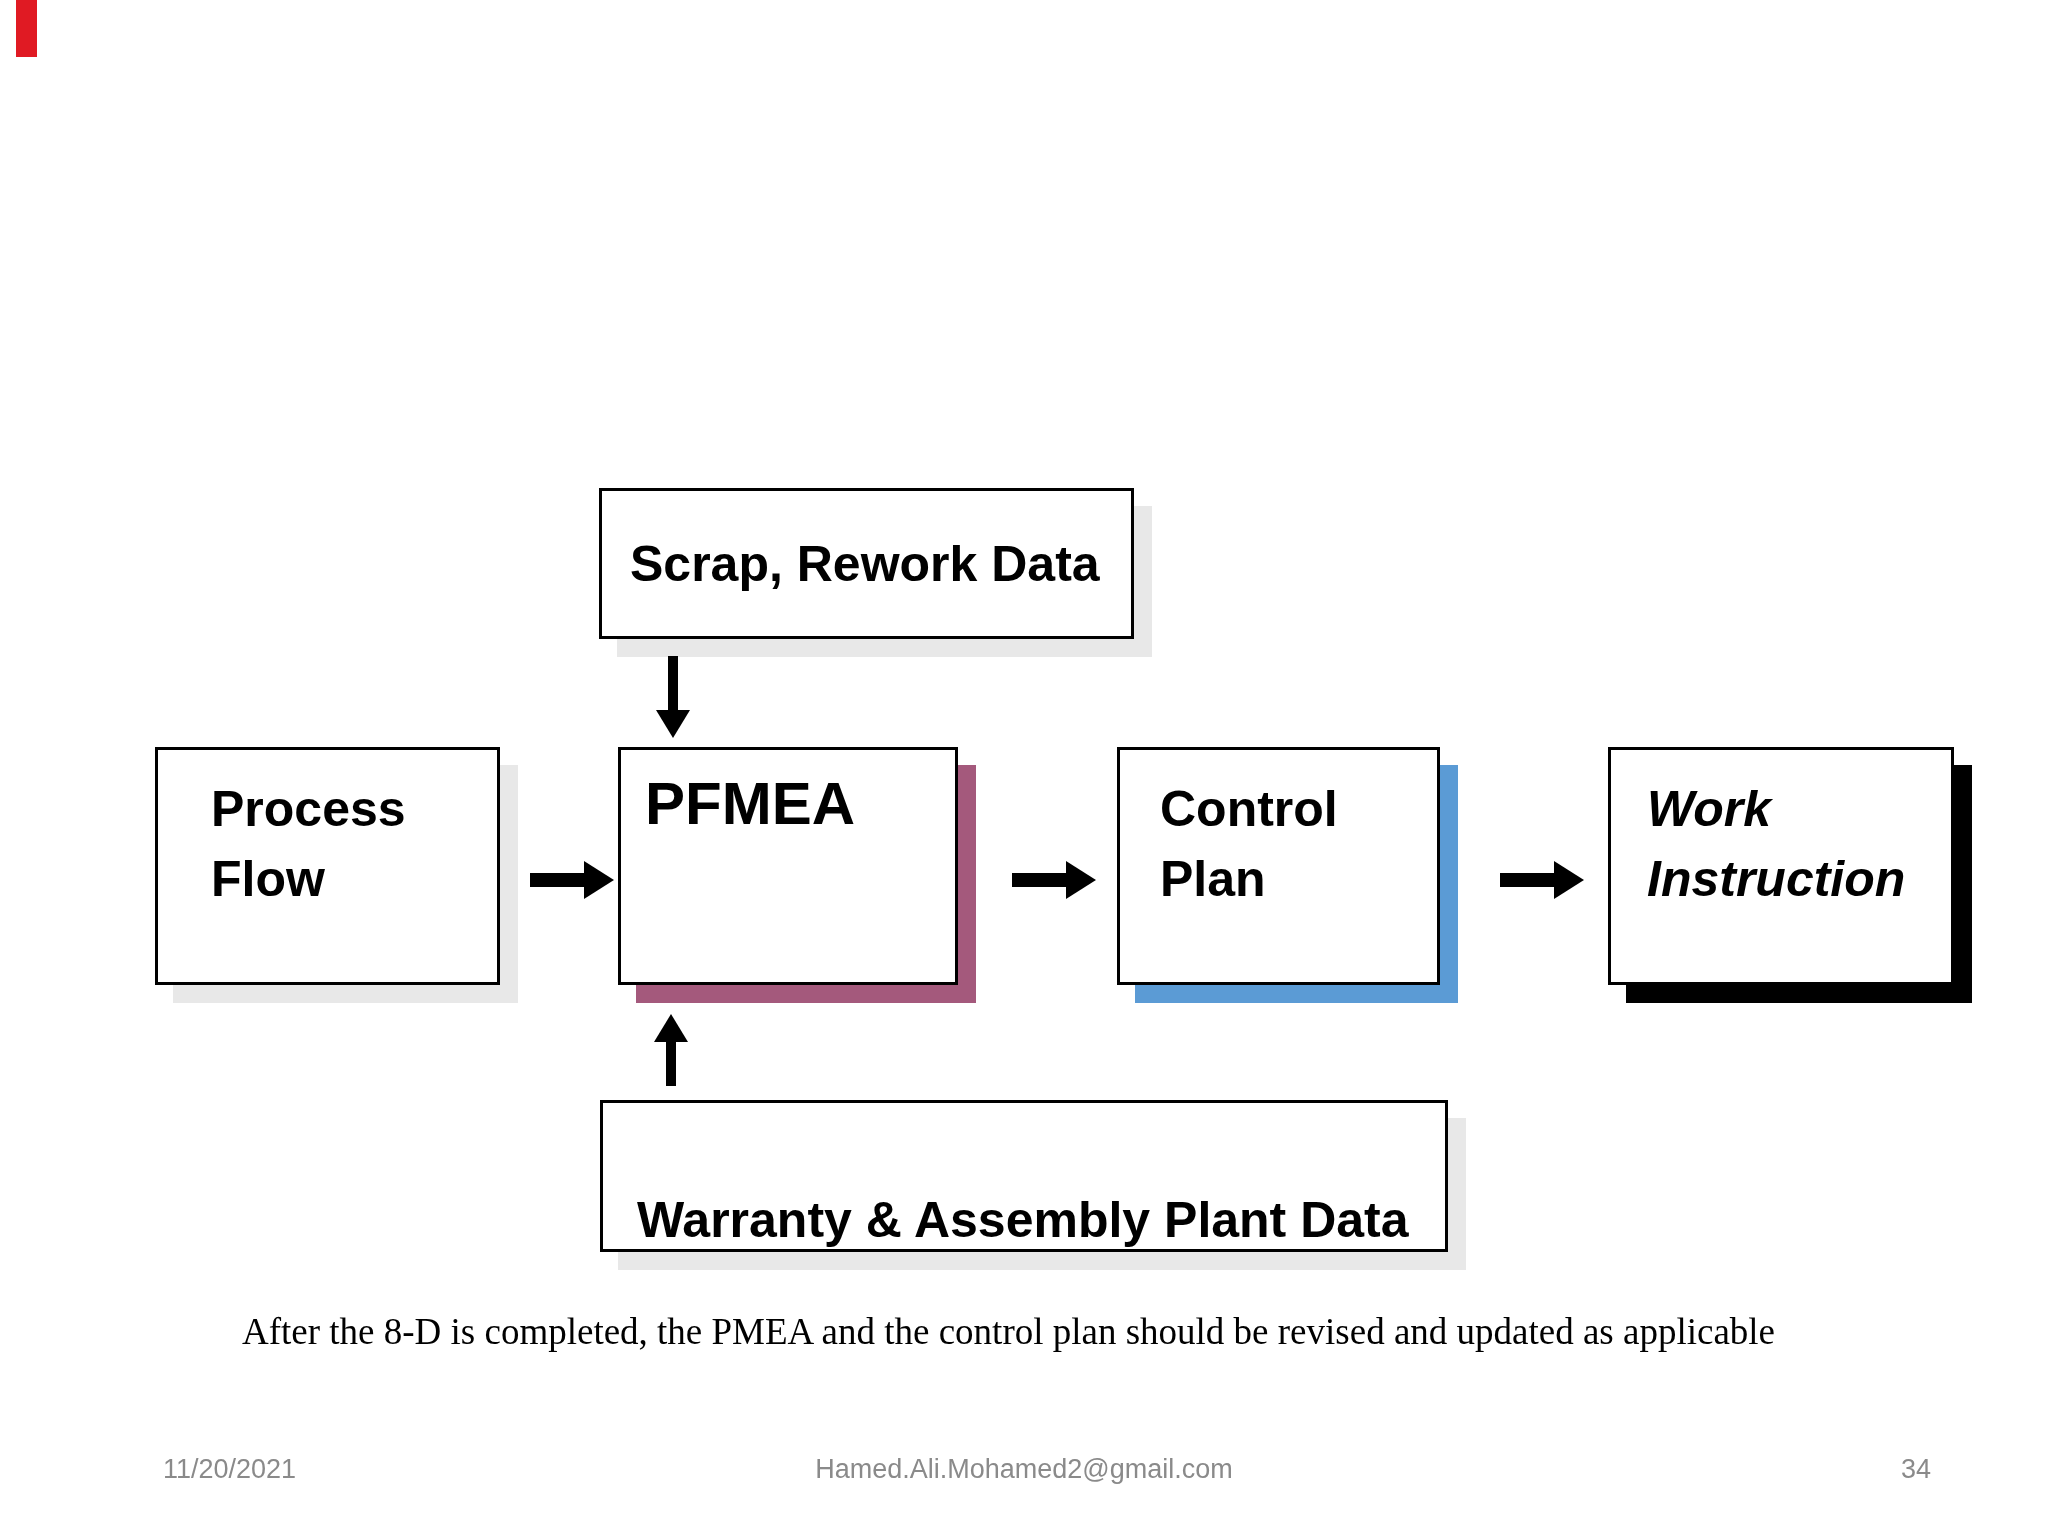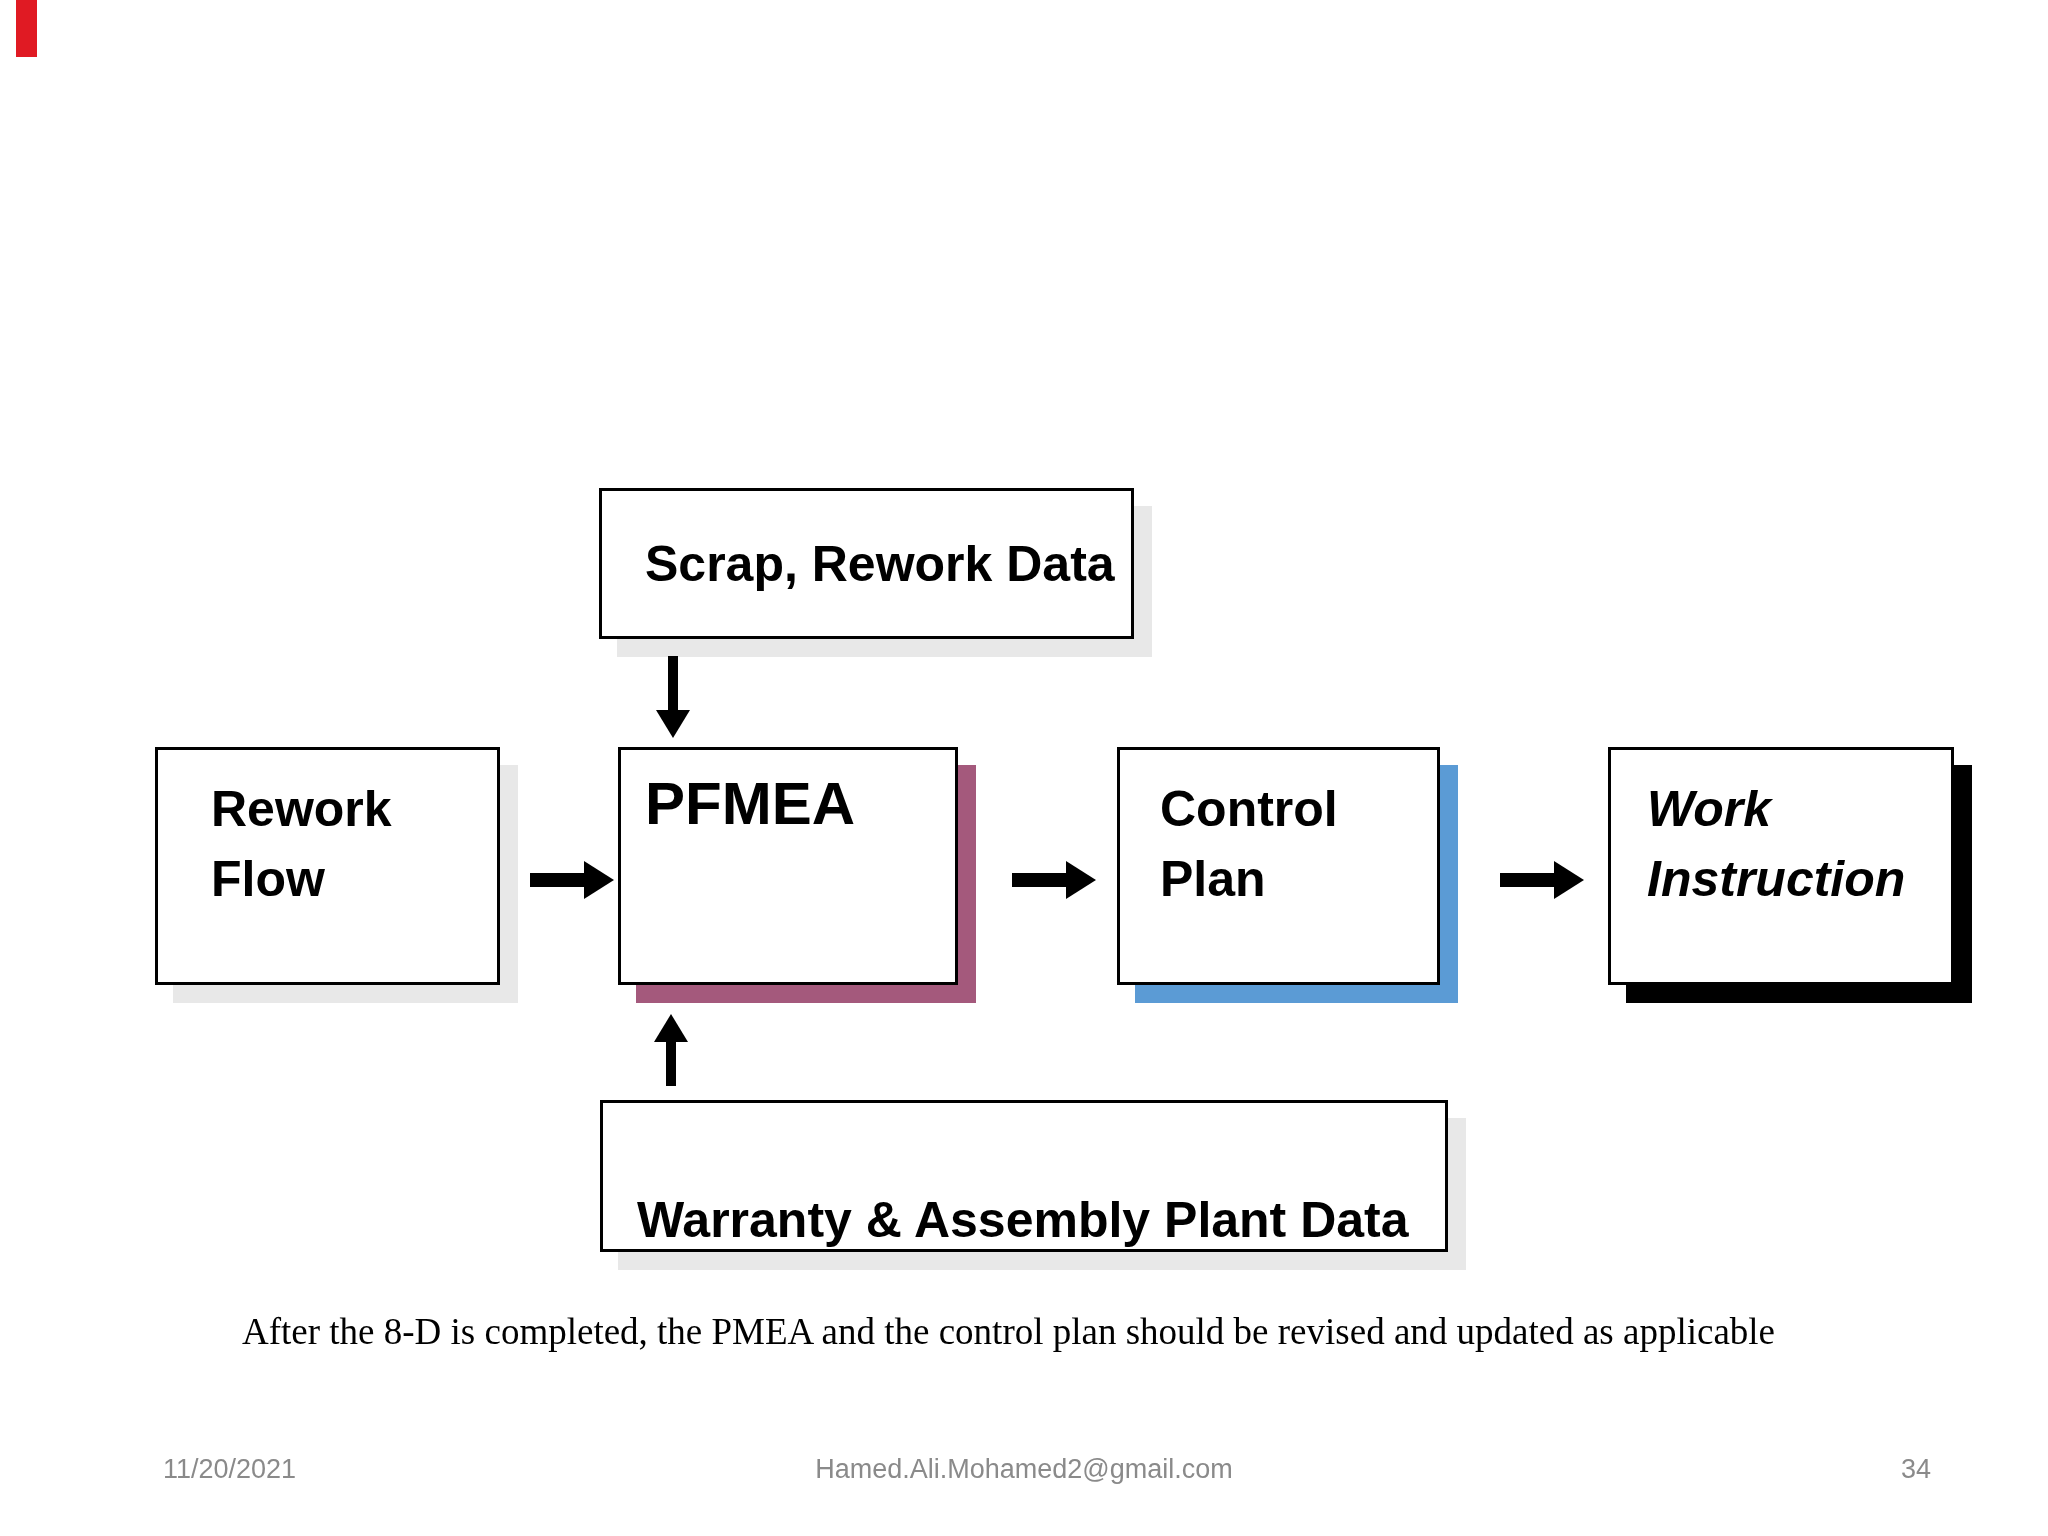--- a/index.html
+++ b/index.html
@@ -22,21 +22,21 @@
   
   .dbox {
     position:absolute; box-sizing:border-box;
     background:#ffffff; border:3px solid #000000;
     font-weight:bold; color:#000;
   }
   .dbox .lbl { display:block; }
 
   
   .box-scrap   { left:599px; top:488px; width:535px; height:151px;
-                 display:flex; align-items:center; padding-left:43px; font-size:50px; }
+                 display:flex; align-items:center; padding-left:28px; font-size:50px; }
   .box-warranty{ left:600px; top:1100px; width:848px; height:152px;
                  display:flex; align-items:flex-end; padding-left:34px; font-size:50px; white-space:nowrap; }
 
   
   .box-flow { top:747px; height:238px; font-size:50px; line-height:1.4; }
   .b1 { left:155px;  width:345px; padding:24px 10px 0 53px; }
   .b2 { left:618px;  width:340px; padding:12px 10px 0 54px; font-size:60px; }
   .b3 { left:1117px; width:323px; padding:24px 10px 0 40px; }
   .b4 { left:1608px; width:346px; padding:24px 0 0 36px; }
 
@@ -89,21 +89,21 @@
   <div class="dbox box-scrap" style="box-shadow: rgb(232, 232, 232) 18px 18px 0px;">
     <span class="lbl">Scrap, Rework Data</span>
   </div>
 
   <div class="arrow arrow-down a-down">
     <div class="stem"></div>
     <div class="head"></div>
   </div>
 
   <div class="dbox box-flow b1" style="box-shadow: rgb(232, 232, 232) 18px 18px 0px;">
-    <span class="lbl">Rework Flow</span>
+    <span class="lbl">Process Flow</span>
   </div>
 
   <div class="arrow arrow-right a1">
     <div class="stem"></div>
     <div class="head"></div>
   </div>
 
   <div class="dbox box-flow b2" style="box-shadow: rgb(164, 89, 124) 18px 18px 0px; padding-left: 24px;">
     <span class="lbl">PFMEA</span>
   </div>

